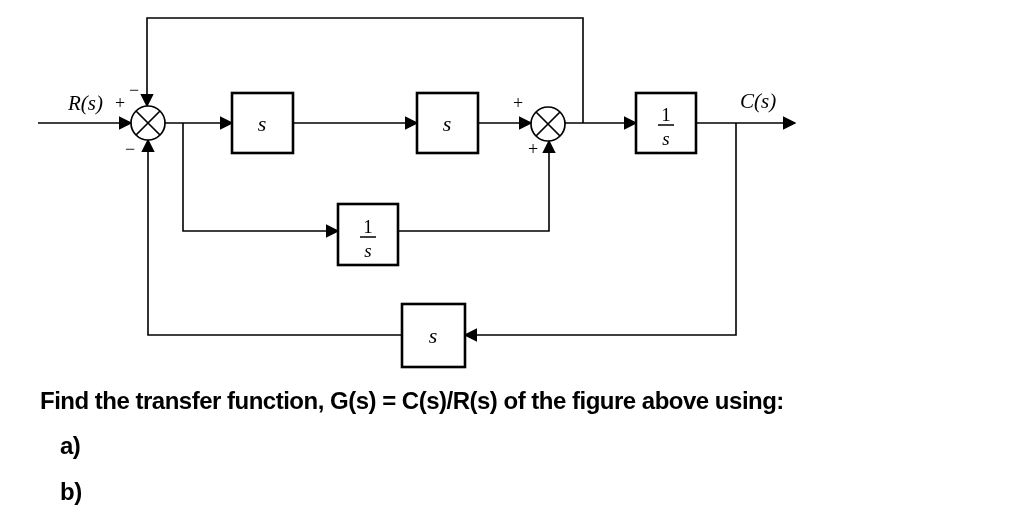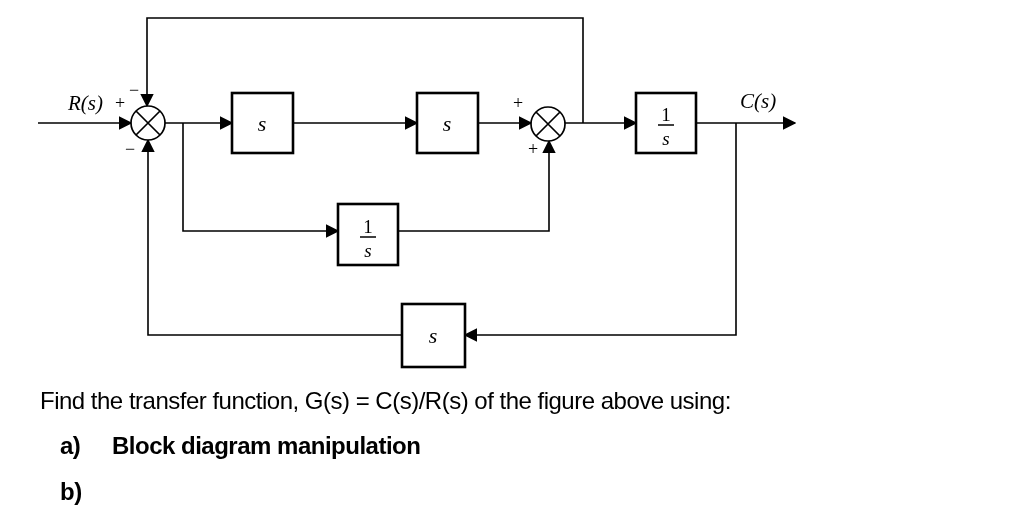--- a/index.html
+++ b/index.html
@@ -49,21 +49,21 @@
   .sign {
     font-family: "Liberation Serif", "DejaVu Serif", serif;
     font-size: 18px;
     text-anchor: middle;
     fill: #2b2b2b;
   }
   .question-prompt {
     position: absolute;
     left: 40px;
     top: 387px;
-    font-weight: 400;
+    font-weight: 700;
     font-size: 24px;
     letter-spacing: -0.5px;
     color: #000000;
     white-space: nowrap;
   }
   .question-item {
     position: absolute;
     left: 60px;
     display: flex;
     font-weight: 700;
@@ -151,20 +151,19 @@
     <text class="sign" x="134" y="96">−</text>
     <text class="sign" x="130" y="155">−</text>
     <text class="sign" x="518" y="109">+</text>
     <text class="sign" x="533" y="155">+</text>
   </svg>
 
   <div class="question-prompt">Find the transfer function, G(s) = C(s)/R(s) of the figure above using:</div>
 
   <div class="question-item item-a">
     <span class="marker">a)</span>
-    <span class="text">Block diagram manipulation</span>
   </div>
 
   <div class="question-item item-b">
     <span class="marker">b)</span>
   </div>
 
 </div>
 
 </body></html>

